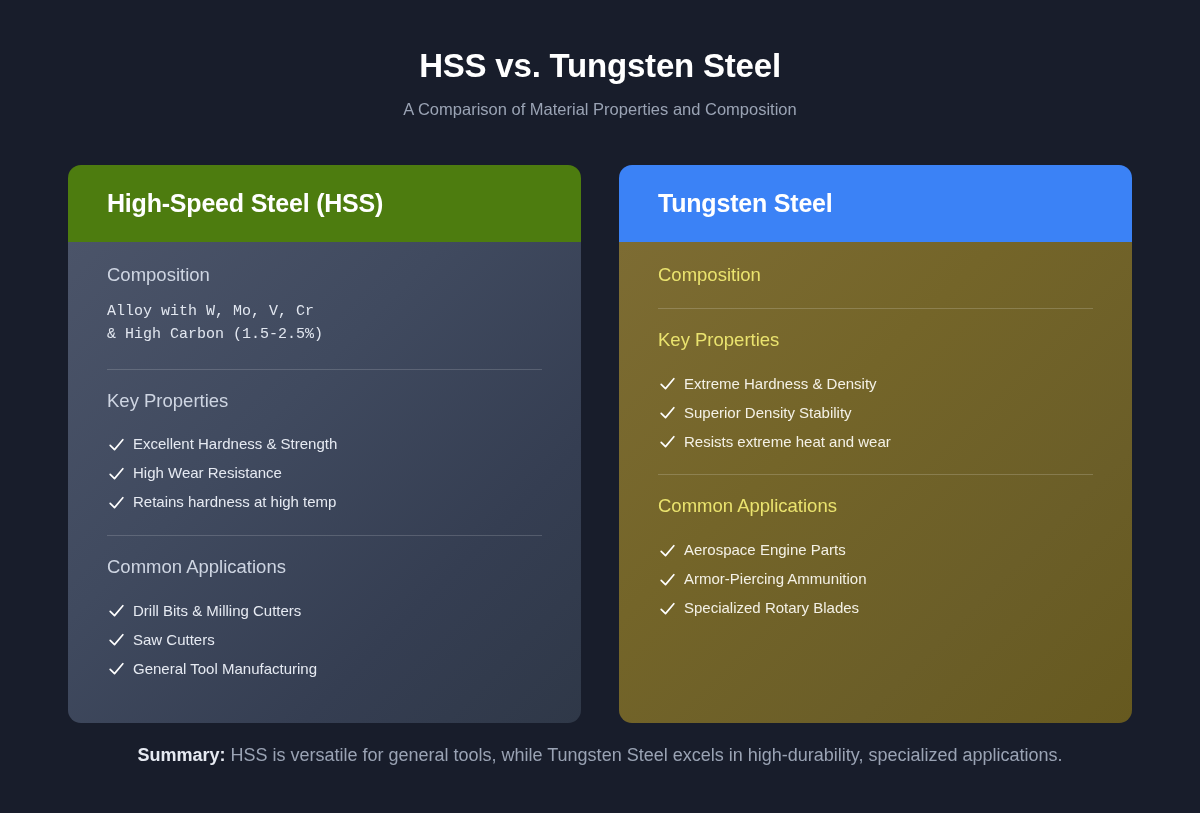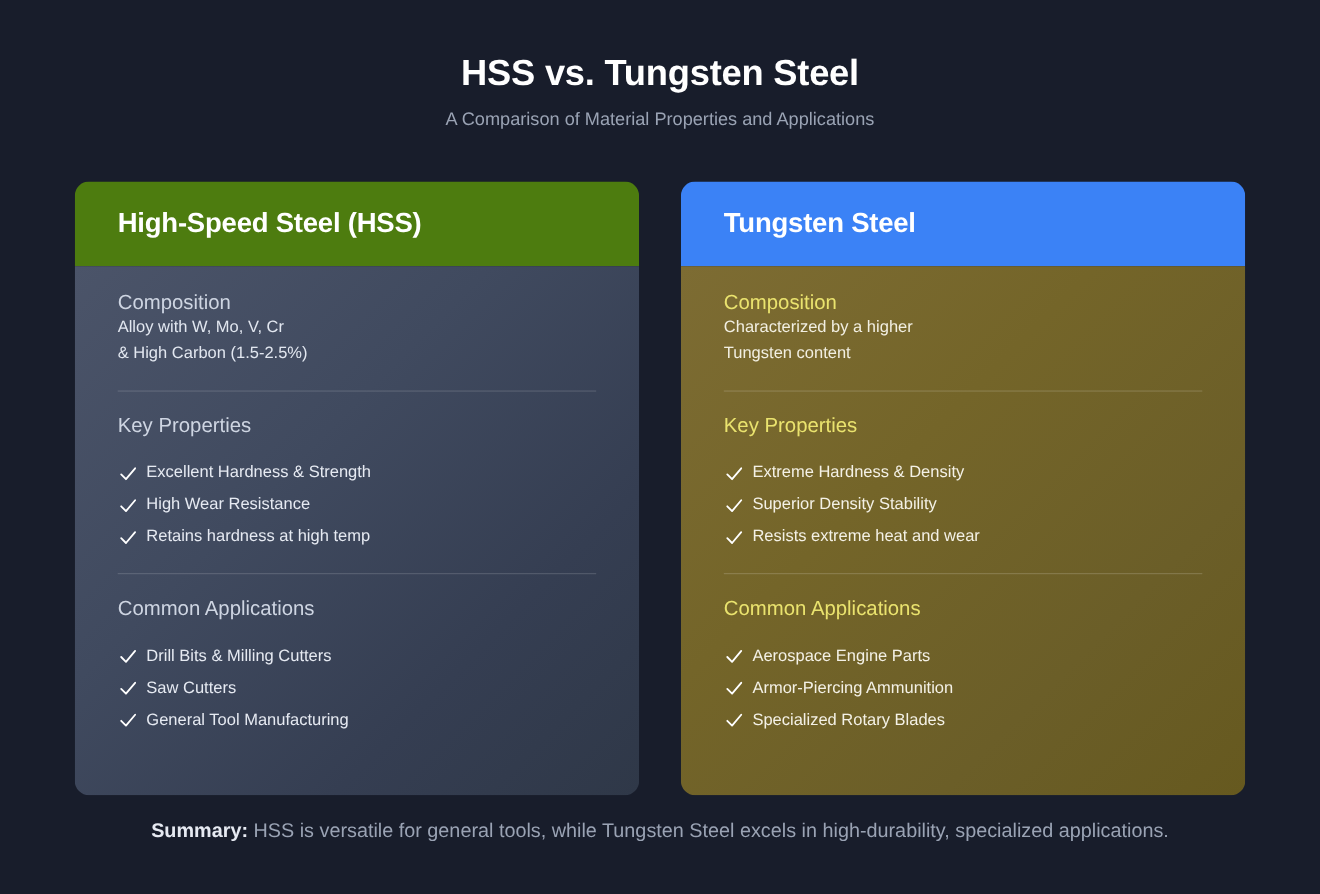--- a/index.html
+++ b/index.html
@@ -103,22 +103,24 @@
   .card-tungsten .list-label { color:#f4f1e6; }
   .card-tungsten .check-icon svg { stroke:#ffffff; }
 
   .section-title {
     font-size:18.5px;
     font-weight:normal;
     line-height:1.2;
   }
 
   .body-text {
+    margin-top:14px;
     font-size:15px;
     line-height:1.55;
+    font-family:Liberation Mono, monospace;
   }
   .body-text div { white-space:nowrap; }
 
   .divider {
     height:1px;
     width:100%;
     margin:22px 0 20px 0;
   }
 
   .feature-list {
@@ -174,21 +176,21 @@
     color:#e6eaf2;
   }
 </style>
 </head>
 <body>
 
 <div class="page">
 
   <div class="page-header">
     <h1 class="page-title">HSS vs. Tungsten Steel</h1>
-    <div class="page-subtitle">A Comparison of Material Properties and Applications</div>
+    <div class="page-subtitle">A Comparison of Material Properties and Composition</div>
   </div>
 
   <div class="cards">
 
     <section class="card card-hss">
       <div class="card-header">
         <span class="card-header-title">High-Speed Steel (HSS)</span>
       </div>
       <div class="card-body">
 
@@ -268,24 +270,20 @@
     </section>
 
     <section class="card card-tungsten">
       <div class="card-header">
         <span class="card-header-title">Tungsten Steel</span>
       </div>
       <div class="card-body">
 
         <div class="section section-composition">
           <div class="section-title">Composition</div>
-          <div class="body-text">
-            <div>Characterized by a higher</div>
-            <div>Tungsten content</div>
-          </div>
         </div>
 
         <div class="divider"></div>
 
         <div class="section section-props">
           <div class="section-title">Key Properties</div>
           <ul class="feature-list">
             <li class="feature-item">
               <span class="check-icon">
                 <svg viewBox="0 0 24 24">

